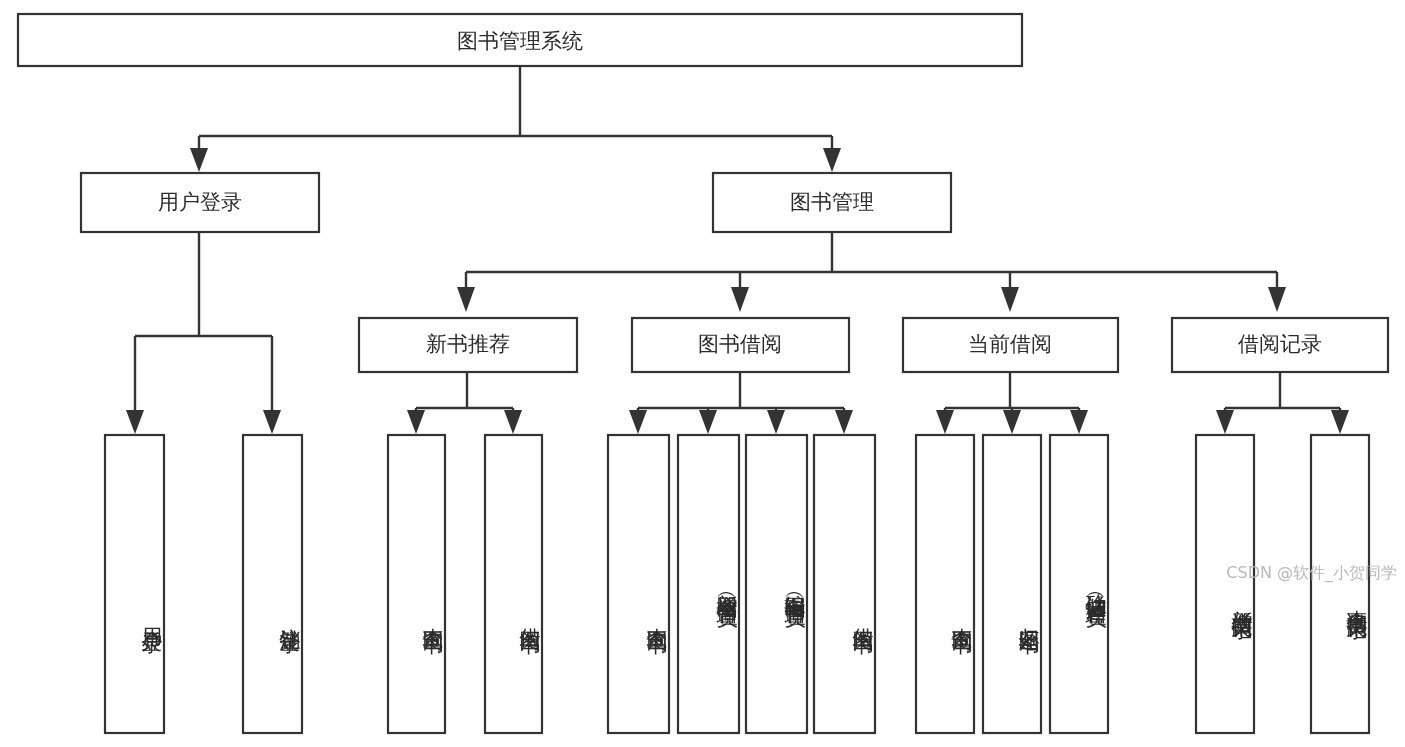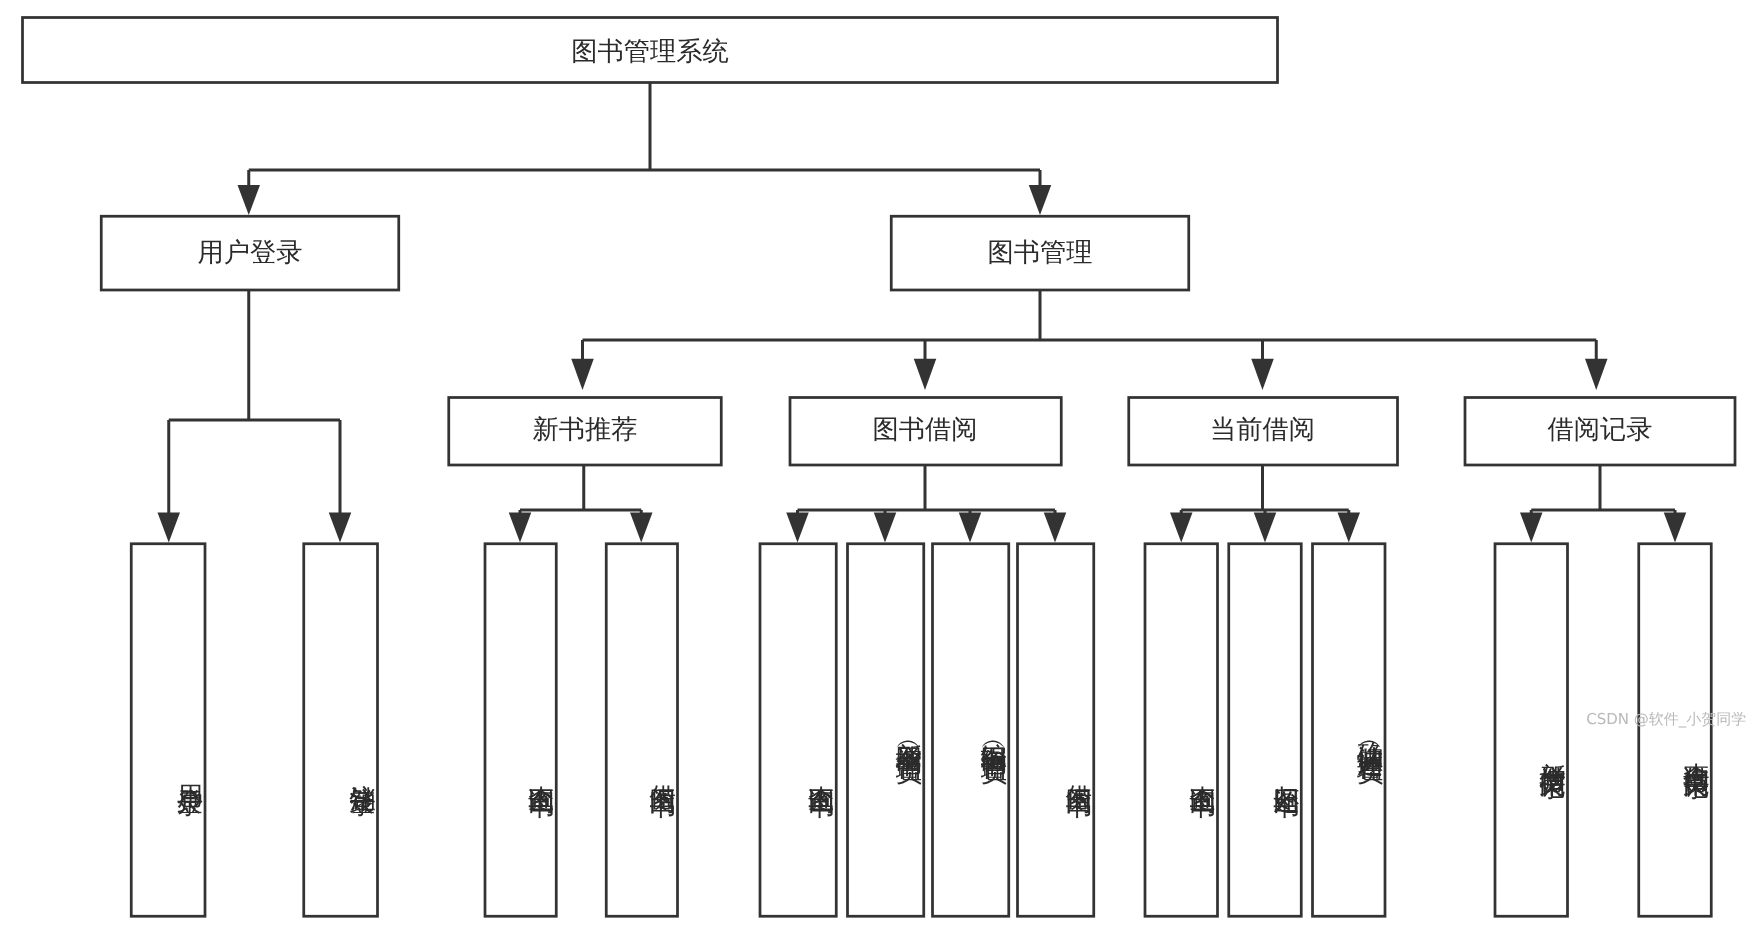--- a/index.html
+++ b/index.html
@@ -59,21 +59,21 @@
     letter-spacing: 2px;
     text-align: center;
     white-space: nowrap;
     pointer-events: none;
   }
   .watermark {
     position: absolute;
     right: 8px;
     bottom: 6px;
     font-family: "DejaVu Sans", "Liberation Sans", sans-serif;
-    font-size: 12px;
+    font-size: 16px;
     color: #b9b9b9;
     white-space: nowrap;
   }
 </style>
 </head>
 <body>
 
 <div id="diagram-root">
 
   <svg id="flow" viewBox="0 0 1405 747">

